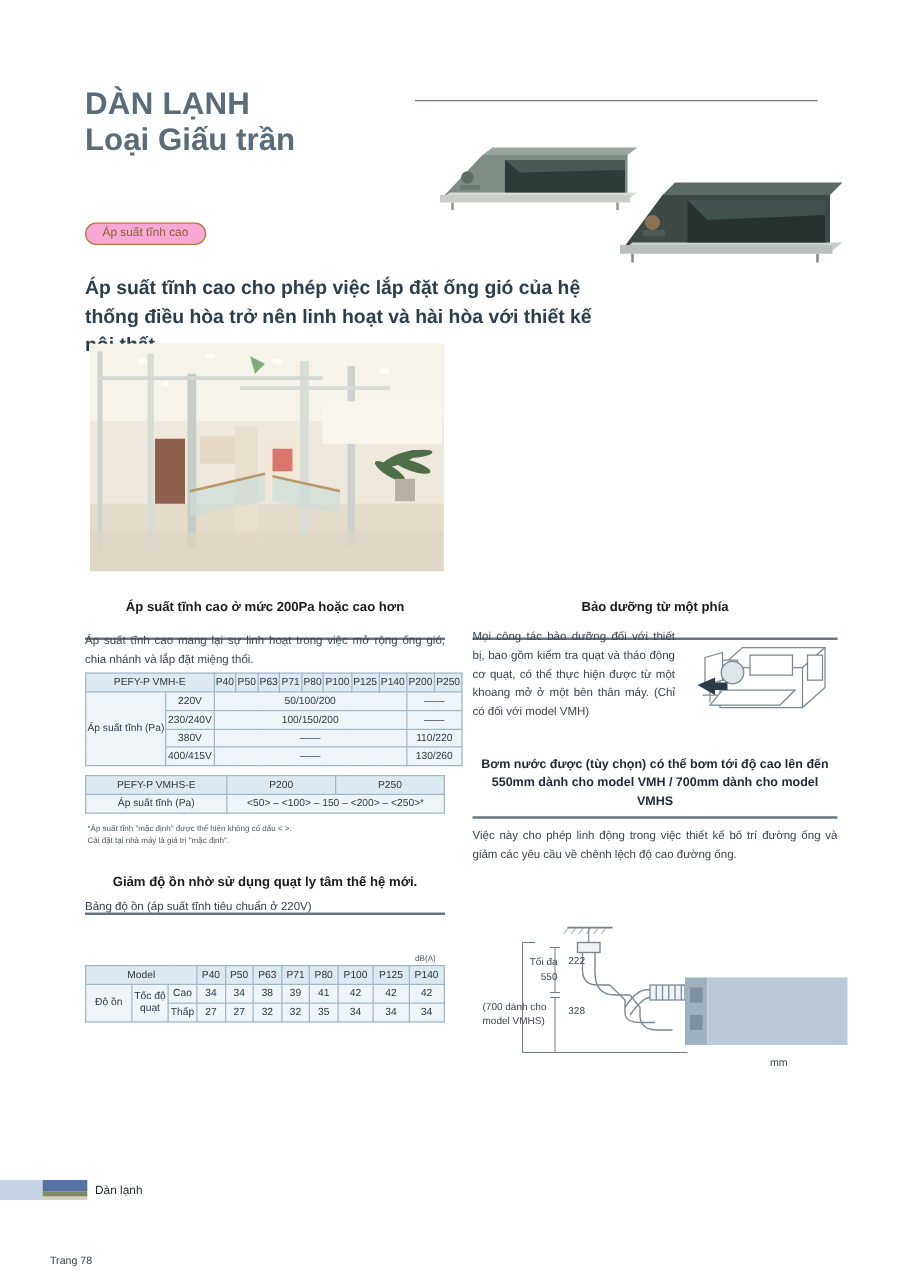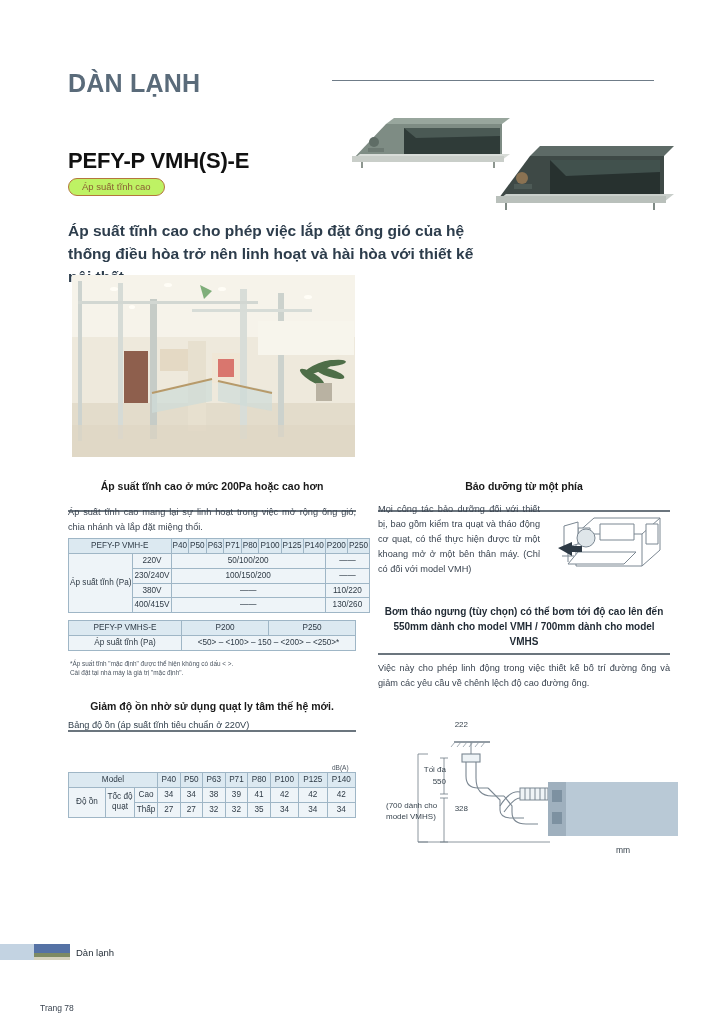--- a/index.html
+++ b/index.html
@@ -53,21 +53,21 @@
     letter-spacing: -.2px;
   }
   .badge {
     position: absolute;
     left: 68px; top: 178px;
     border: 1.3px solid #b4763c;
     border-radius: 11px;
     padding: 2px 13px 3px 13px;
     font-size: 9.5px;
     color: #8a6134;
-    background: #bef264;
+    background: #f9a8d4;
     white-space: nowrap;
   }
   .lede {
     position: absolute;
     left: 68px; top: 220px;
     width: 420px;
     font-size: 15.5px;
     font-weight: bold;
     color: #2d3d4c;
     line-height: 1.48;
@@ -204,22 +204,22 @@
     color: #3a4450;
     margin-top: 32px;
   }
 </style>
 </head>
 <body>
 
 <div id="page">
 
   <div class="hdr-title1">DÀN LẠNH</div>
+  <div class="hdr-title2">Loại Giấu trần</div>
   <div class="hdr-rule"></div>
-  <div class="model-name">PEFY-P VMH(S)-E</div>
   <div class="badge">Áp suất tĩnh cao</div>
   <div class="lede">Áp suất tĩnh cao cho phép việc lắp đặt ống gió của hệ thống điều hòa trở nên linh hoạt và hài hòa với thiết kế nội thất.</div>
 
   <svg class="product-photo" viewBox="0 0 352 116">
     <g>
 
       <polygon points="18,62 52,26 168,26 168,62" fill="#7e8c84"></polygon>
       <polygon points="52,26 168,26 176,20 60,20" fill="#98a69d"></polygon>
       <polygon points="18,62 168,62 176,56 26,56" fill="#d8dcd8"></polygon>
       <polygon points="70,30 166,30 166,56 70,56" fill="#2f3b38"></polygon>
@@ -363,21 +363,21 @@
       <polygon points="30,52 88,52 76,64 20,64" fill="#ffffff"></polygon>
       <path d="M30,28 L42,28 L42,44 L30,44 Z" fill="#ffffff"></path>
       <path d="M16,26 L30,22 L30,44 L16,48 Z" fill="#ffffff"></path>
       <ellipse cx="38" cy="38" rx="9" ry="9" fill="#dfe6ea"></ellipse>
       <line x1="20" y1="52" x2="20" y2="62"></line>
       <line x1="14" y1="56" x2="26" y2="56"></line>
     </g>
     <polygon points="10,48 24,42 24,46 34,46 34,52 24,52 24,56" fill="#2e3a45"></polygon>
   </svg>
 
-  <div class="bold-lead" style="left:378px; top:604px; width:292px;">Bơm tháo ngưng (tùy chọn) có thể bơm tới độ cao lên đến 550mm dành cho model VMH / 700mm dành cho model VMHS</div>
+  <div class="bold-lead" style="left:378px; top:604px; width:292px;">Bơm nước được (tùy chọn) có thể bơm tới độ cao lên đến 550mm dành cho model VMH / 700mm dành cho model VMHS</div>
 
   <div class="body-text" style="left:378px; top:661px; width:292px;">Việc này cho phép linh động trong việc thiết kế bố trí đường ống và giảm các yêu cầu về chênh lệch độ cao đường ống.</div>
 
   <div class="sec-head" style="left:68px; top:700px; width:288px;">Giảm độ ồn nhờ sử dụng quạt ly tâm thế hệ mới.</div>
 
   <div class="caption-text" style="left:68px; top:720px;">Bảng độ ồn (áp suất tĩnh tiêu chuẩn ở 220V)</div>
 
   <div class="unit-label" style="left:332px; top:764px;">dB(A)</div>
 
   <table class="dt" style="left:68px; top:772px; width:288px;">
@@ -467,21 +467,21 @@
       <line x1="52" y1="66" x2="52" y2="110"></line>
       <line x1="48" y1="66" x2="56" y2="66"></line>
       <line x1="48" y1="110" x2="56" y2="110"></line>
       <line x1="26" y1="110" x2="158" y2="110"></line>
     </g>
   </svg>
 
   <div class="dim-txt" style="left:400px; top:765px; width:46px;">Tối đa</div>
   <div class="dim-txt" style="left:400px; top:777px; width:46px;">550</div>
   <div class="dim-txt" style="left:386px; top:800px; width:72px; text-align:left; line-height:1.4;">(700 dành cho model VMHS)</div>
-  <div class="dim-txt" style="left:444px; top:720px; width:24px;">222</div>
+  <div class="dim-txt" style="left:444px; top:764px; width:24px;">222</div>
   <div class="dim-txt" style="left:444px; top:804px; width:24px;">328</div>
   <div class="mm-txt" style="left:616px; top:845px;">mm</div>
 
   <div class="foot-bar"></div>
   <svg class="foot-swatch" viewBox="0 0 36 16">
     <rect width="36" height="16" fill="#d6d2bd"></rect>
     <rect width="36" height="9" fill="#5572a5"></rect>
     <rect y="9" width="36" height="4" fill="#7e8a63"></rect>
   </svg>
   <div class="foot-label">Dàn lạnh</div>

